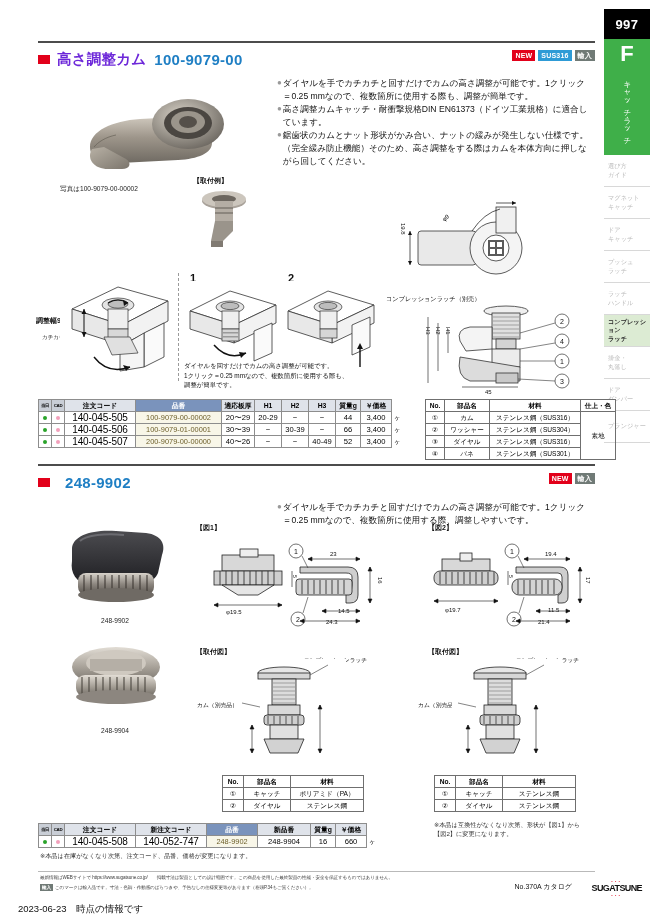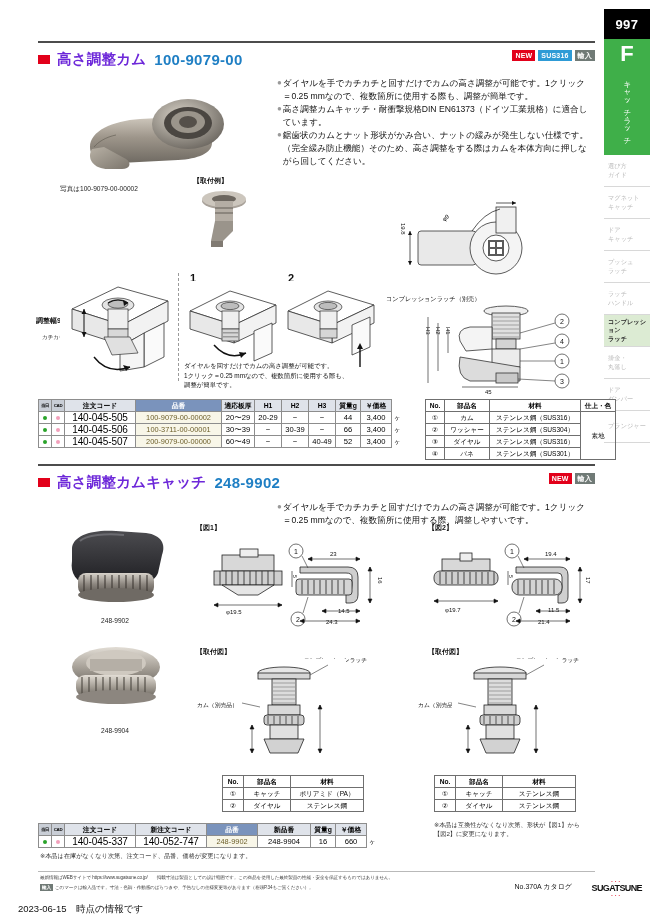--- a/index.html
+++ b/index.html
@@ -410,35 +410,35 @@
           <td class="num">−</td>
           <td class="num">−</td>
           <td class="num">44</td>
           <td class="num">3,400</td>
           <td class="unit">ヶ</td>
         </tr>
         <tr>
           <td><span class="dotgreen"></span></td>
           <td><span class="dotpink"></span></td>
           <td class="ordercode">140-045-506</td>
-          <td class="hin">100-3711-00-00001</td>
+          <td class="hin">100-9079-01-00001</td>
           <td class="num">30〜39</td>
           <td class="num">−</td>
           <td class="num">30-39</td>
           <td class="num">−</td>
           <td class="num">66</td>
           <td class="num">3,400</td>
           <td class="unit">ヶ</td>
         </tr>
         <tr>
           <td><span class="dotgreen"></span></td>
           <td><span class="dotpink"></span></td>
           <td class="ordercode">140-045-507</td>
           <td class="hin">200-9079-00-00000</td>
-          <td class="num">60〜49</td>
+          <td class="num">40〜26</td>
           <td class="num">−</td>
           <td class="num">−</td>
           <td class="num">40-49</td>
           <td class="num">52</td>
           <td class="num">3,400</td>
           <td class="unit">ヶ</td>
         </tr>
       </tbody>
     </table>
 
@@ -471,21 +471,20 @@
           <td>バネ</td>
           <td>ステンレス鋼（SUS301）</td>
         </tr>
       </tbody>
     </table>
 
   <div class="prod-head" style="top:455px;">
     <div class="prod-rule"></div>
     <div class="prod-titlerow">
       <div class="brand-chip"></div>
-      <div class="prod-name">高さ調整カムキャッチ</div>
       <div class="prod-code">248-9902</div>
       <div class="badges" id="p2-badges">
           <span class="badge new">NEW</span>
           <span class="badge imp">輸入</span>
         </div>
     </div>
   </div>
 
   <div class="bullets" style="left:277px;top:492px;width:312px;" id="p2-bullets">
       <div class="bullet">
@@ -852,21 +851,21 @@
           <th class="" style="width:70px">新注文コード</th>
           <th class="hin" style="width:50px">品番</th>
           <th class="" style="width:52px">新品番</th>
           <th class="" style="width:24px">質量g</th>
           <th class="" style="width:30px">￥価格</th>
           <th class="unit" style="width:10px"></th>
         </tr>
         <tr>
           <td><span class="dotgreen"></span></td>
           <td><span class="dotpink"></span></td>
-          <td class="ordercode">140-045-337</td>
+          <td class="ordercode">140-045-508</td>
           <td class="ordercode">140-052-747</td>
           <td class="hin">248-9902</td>
           <td class="num">248-9904</td>
           <td class="num">16</td>
           <td class="num">660</td>
           <td class="unit">ヶ</td>
         </tr>
       </tbody>
     </table>
   <div class="note" style="left:40px;top:843px;">※本品は在庫がなくなり次第、注文コード、品番、価格が変更になります。</div>
@@ -877,16 +876,16 @@
     <div class="foot-l2">
       <span class="foot-imp">輸入</span>
       <span>このマークは輸入品です。寸法・色調・作動感のばらつきや、予告なしの仕様変更等があります（巻頭P.34もご覧ください）。</span>
     </div>
     <div class="foot-cat">No.370A カタログ</div>
     <div class="foot-logo">
       <span class="dots">···</span>
       <span>SUGATSUNE</span>
       <span class="dots">···</span>
     </div>
-    <div class="foot-date">2023-06-15　時点の情報です</div>
+    <div class="foot-date">2023-06-23　時点の情報です</div>
   </div>
 
 </div>
 
 </body></html>

